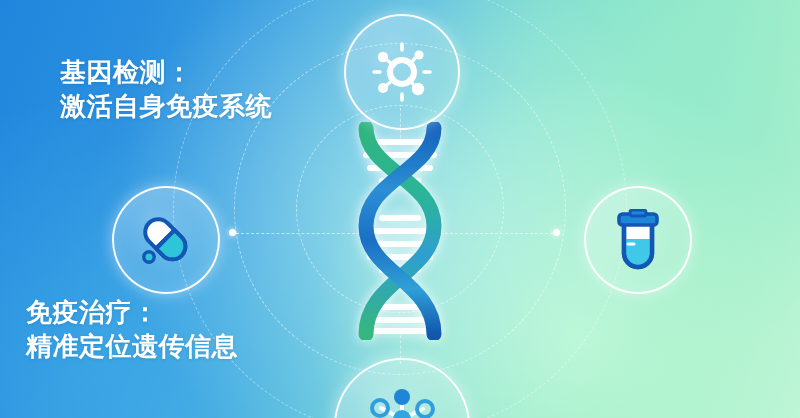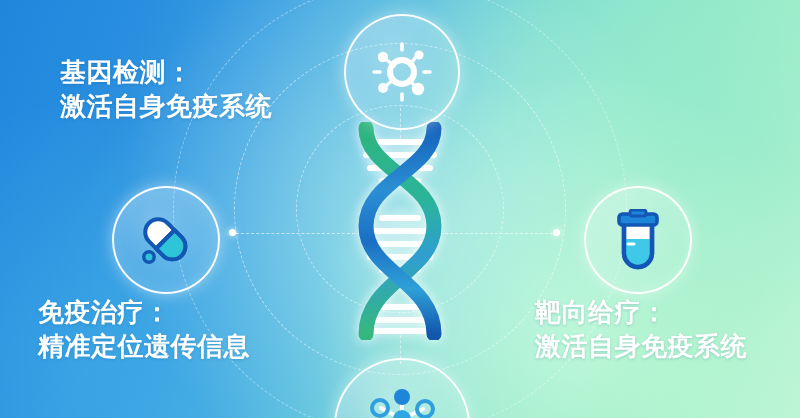--- a/index.html
+++ b/index.html
@@ -68,21 +68,21 @@
   .dna{position:absolute;left:332px;top:122px;width:136px;height:218px;
     filter:drop-shadow(0 0 6px rgba(255,255,255,.85));}
 
   
   .label{position:absolute;color:#ffffff;line-height:1.30;
     font-weight:700;letter-spacing:.5px;
     text-shadow:0 1px 3px rgba(20,80,120,.22);}
   .label .l1{font-size:26px;display:block;}
   .label .l2{font-size:26px;display:block;}
   .label.tl{left:12px;top:56px;margin-left:48px;}
-  .label.bl{left:38px;top:296px;}
+  .label.bl{left:26px;top:296px;}
   .label.br{left:535px;top:296px;}
 </style>
 </head>
 <body>
 
 <div id="stage">
 
   <div class="bg-base"></div>
   <div class="bg-glow-tr"></div>
   <div class="bg-glow-br"></div>
@@ -213,18 +213,14 @@
   <div class="label tl">
     <span class="l1">基因检测：</span>
     <span class="l2">激活自身免疫系统</span>
   </div>
 
   <div class="label bl">
     <span class="l1">免疫治疗：</span>
     <span class="l2">精准定位遗传信息</span>
   </div>
 
-  <div class="label br">
-    <span class="l1">靶向给疗：</span>
-    <span class="l2">激活自身免疫系统</span>
-  </div>
 
 </div>
 
 </body></html>

